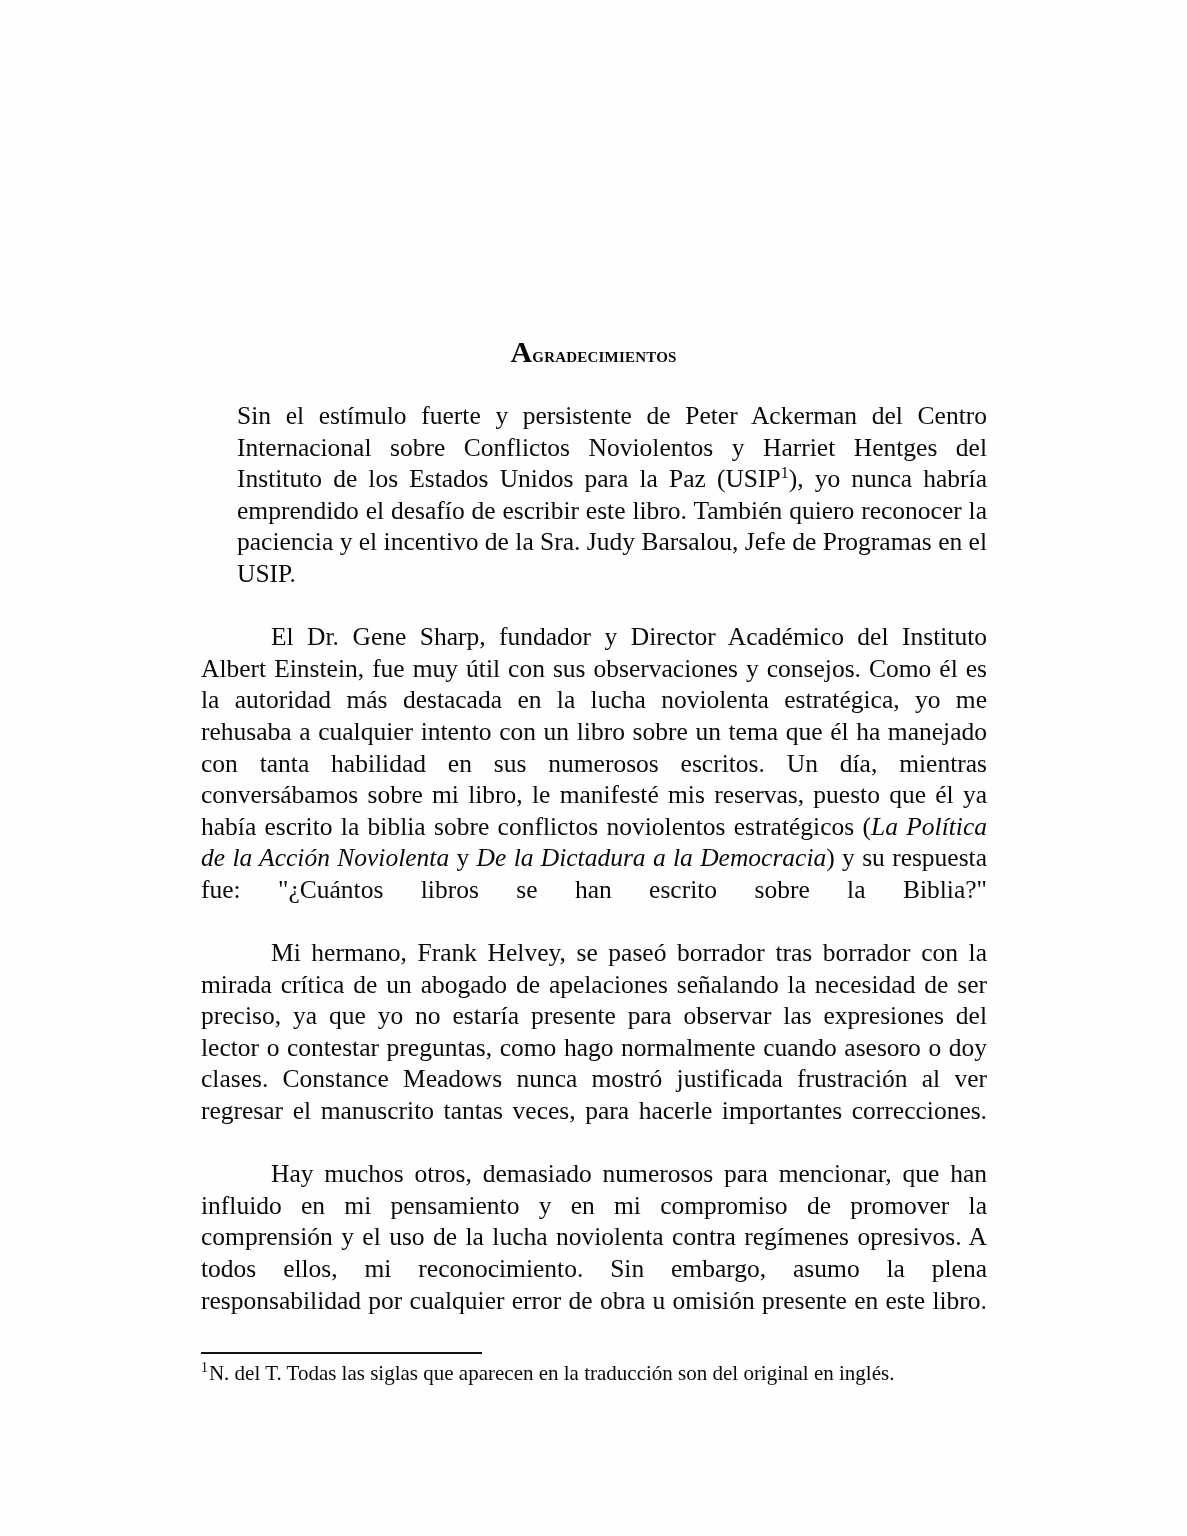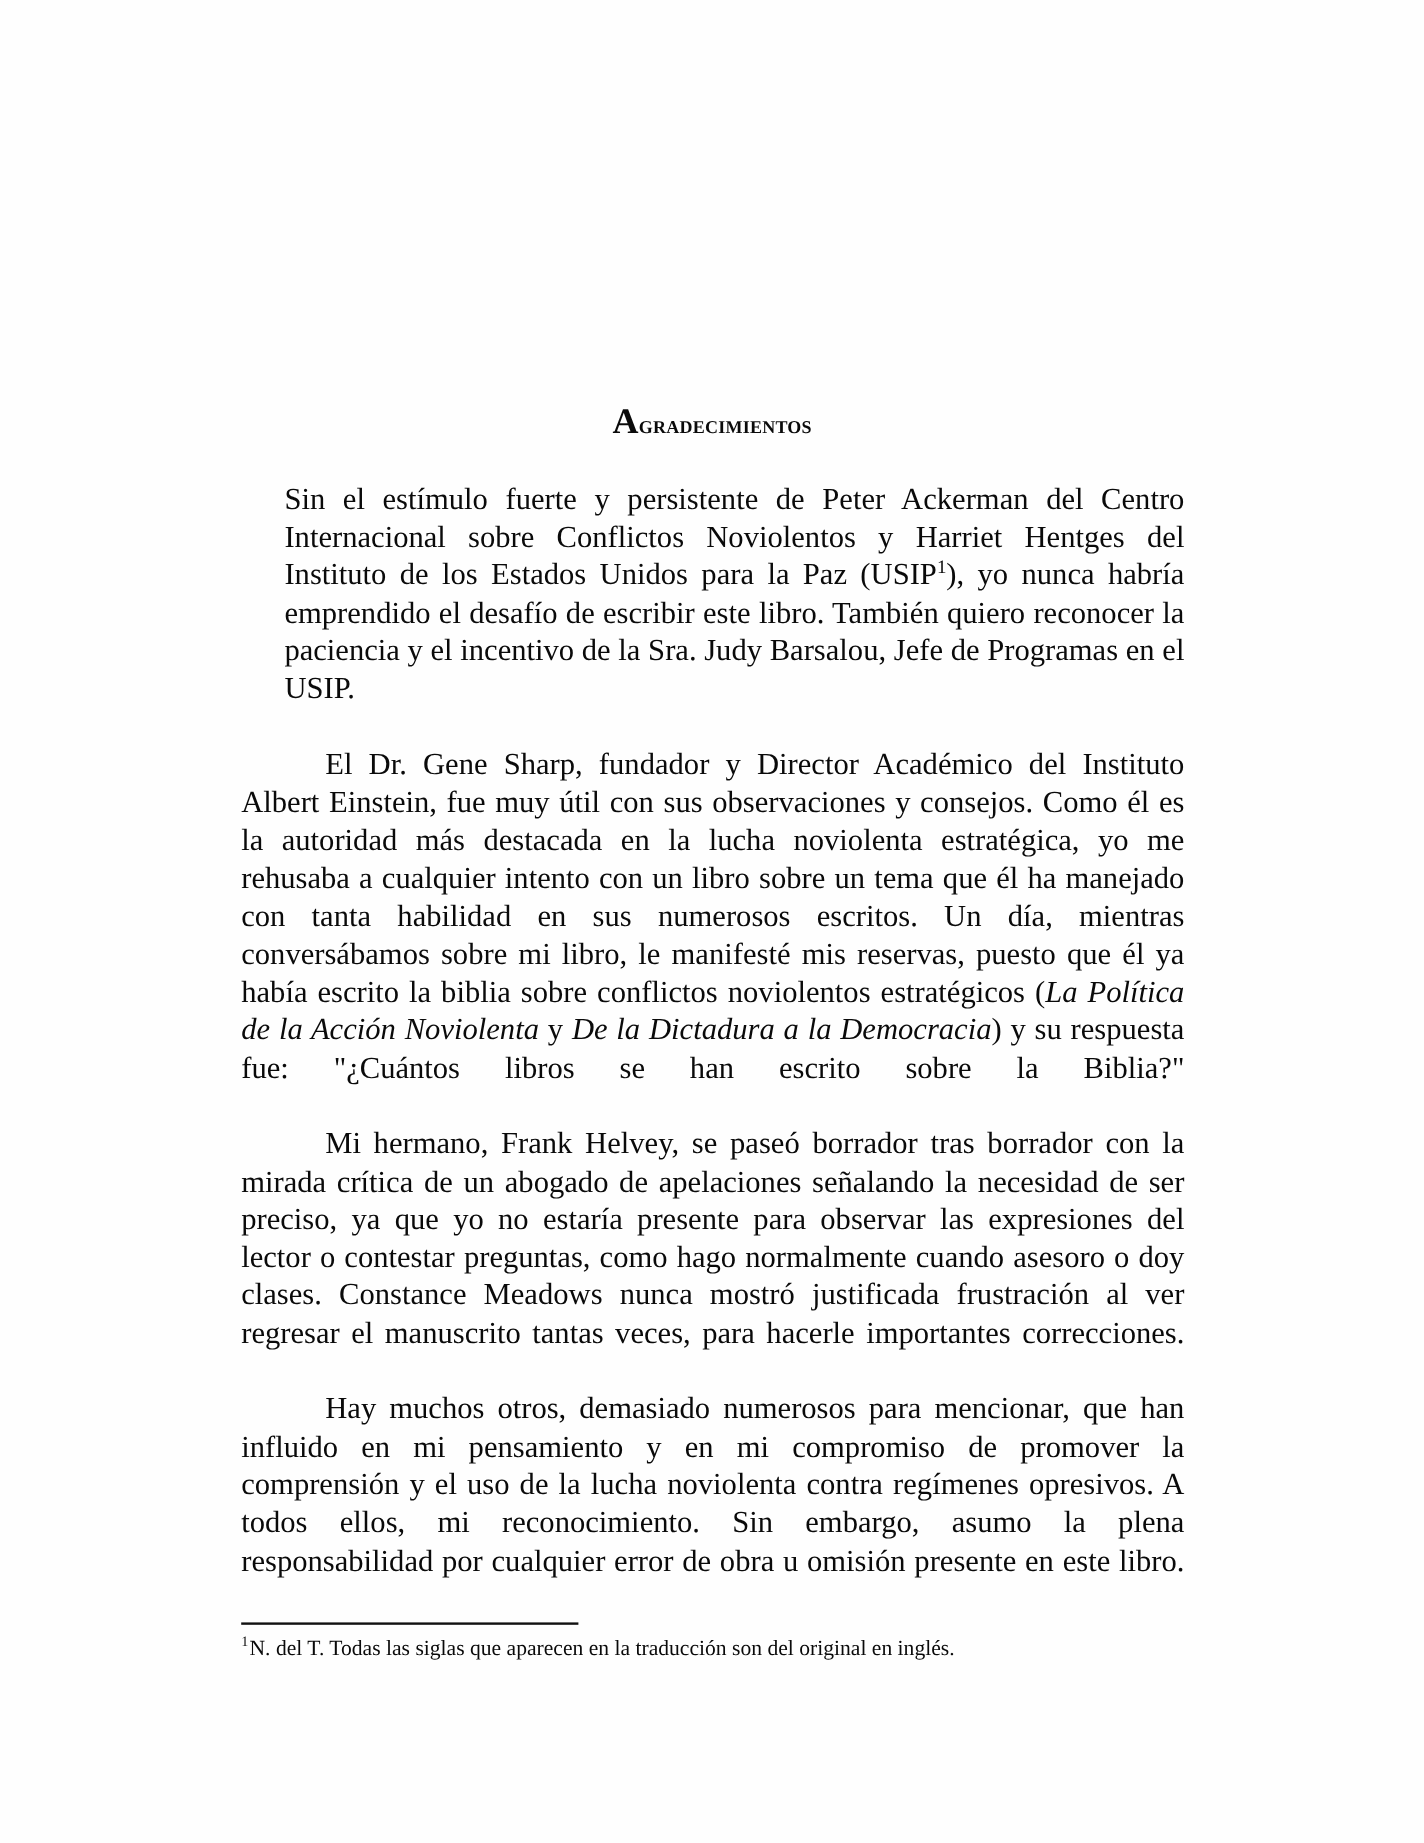--- a/index.html
+++ b/index.html
@@ -95,21 +95,21 @@
   }
   .footnote-rule {
     width: 281px;
     height: 0;
     border: 0;
     border-top: 2.4px solid #111;
     margin: 0 0 9px 0;
   }
   .footnote-text {
     margin: 0;
-    font-size: 18px;
+    font-size: 21px;
     line-height: 20px;
     text-align: left;
   }
   .footnote-text sup {
     font-size: 0.66em;
     vertical-align: super;
     line-height: 0;
     margin-right: 1px;
   }
 </style>

